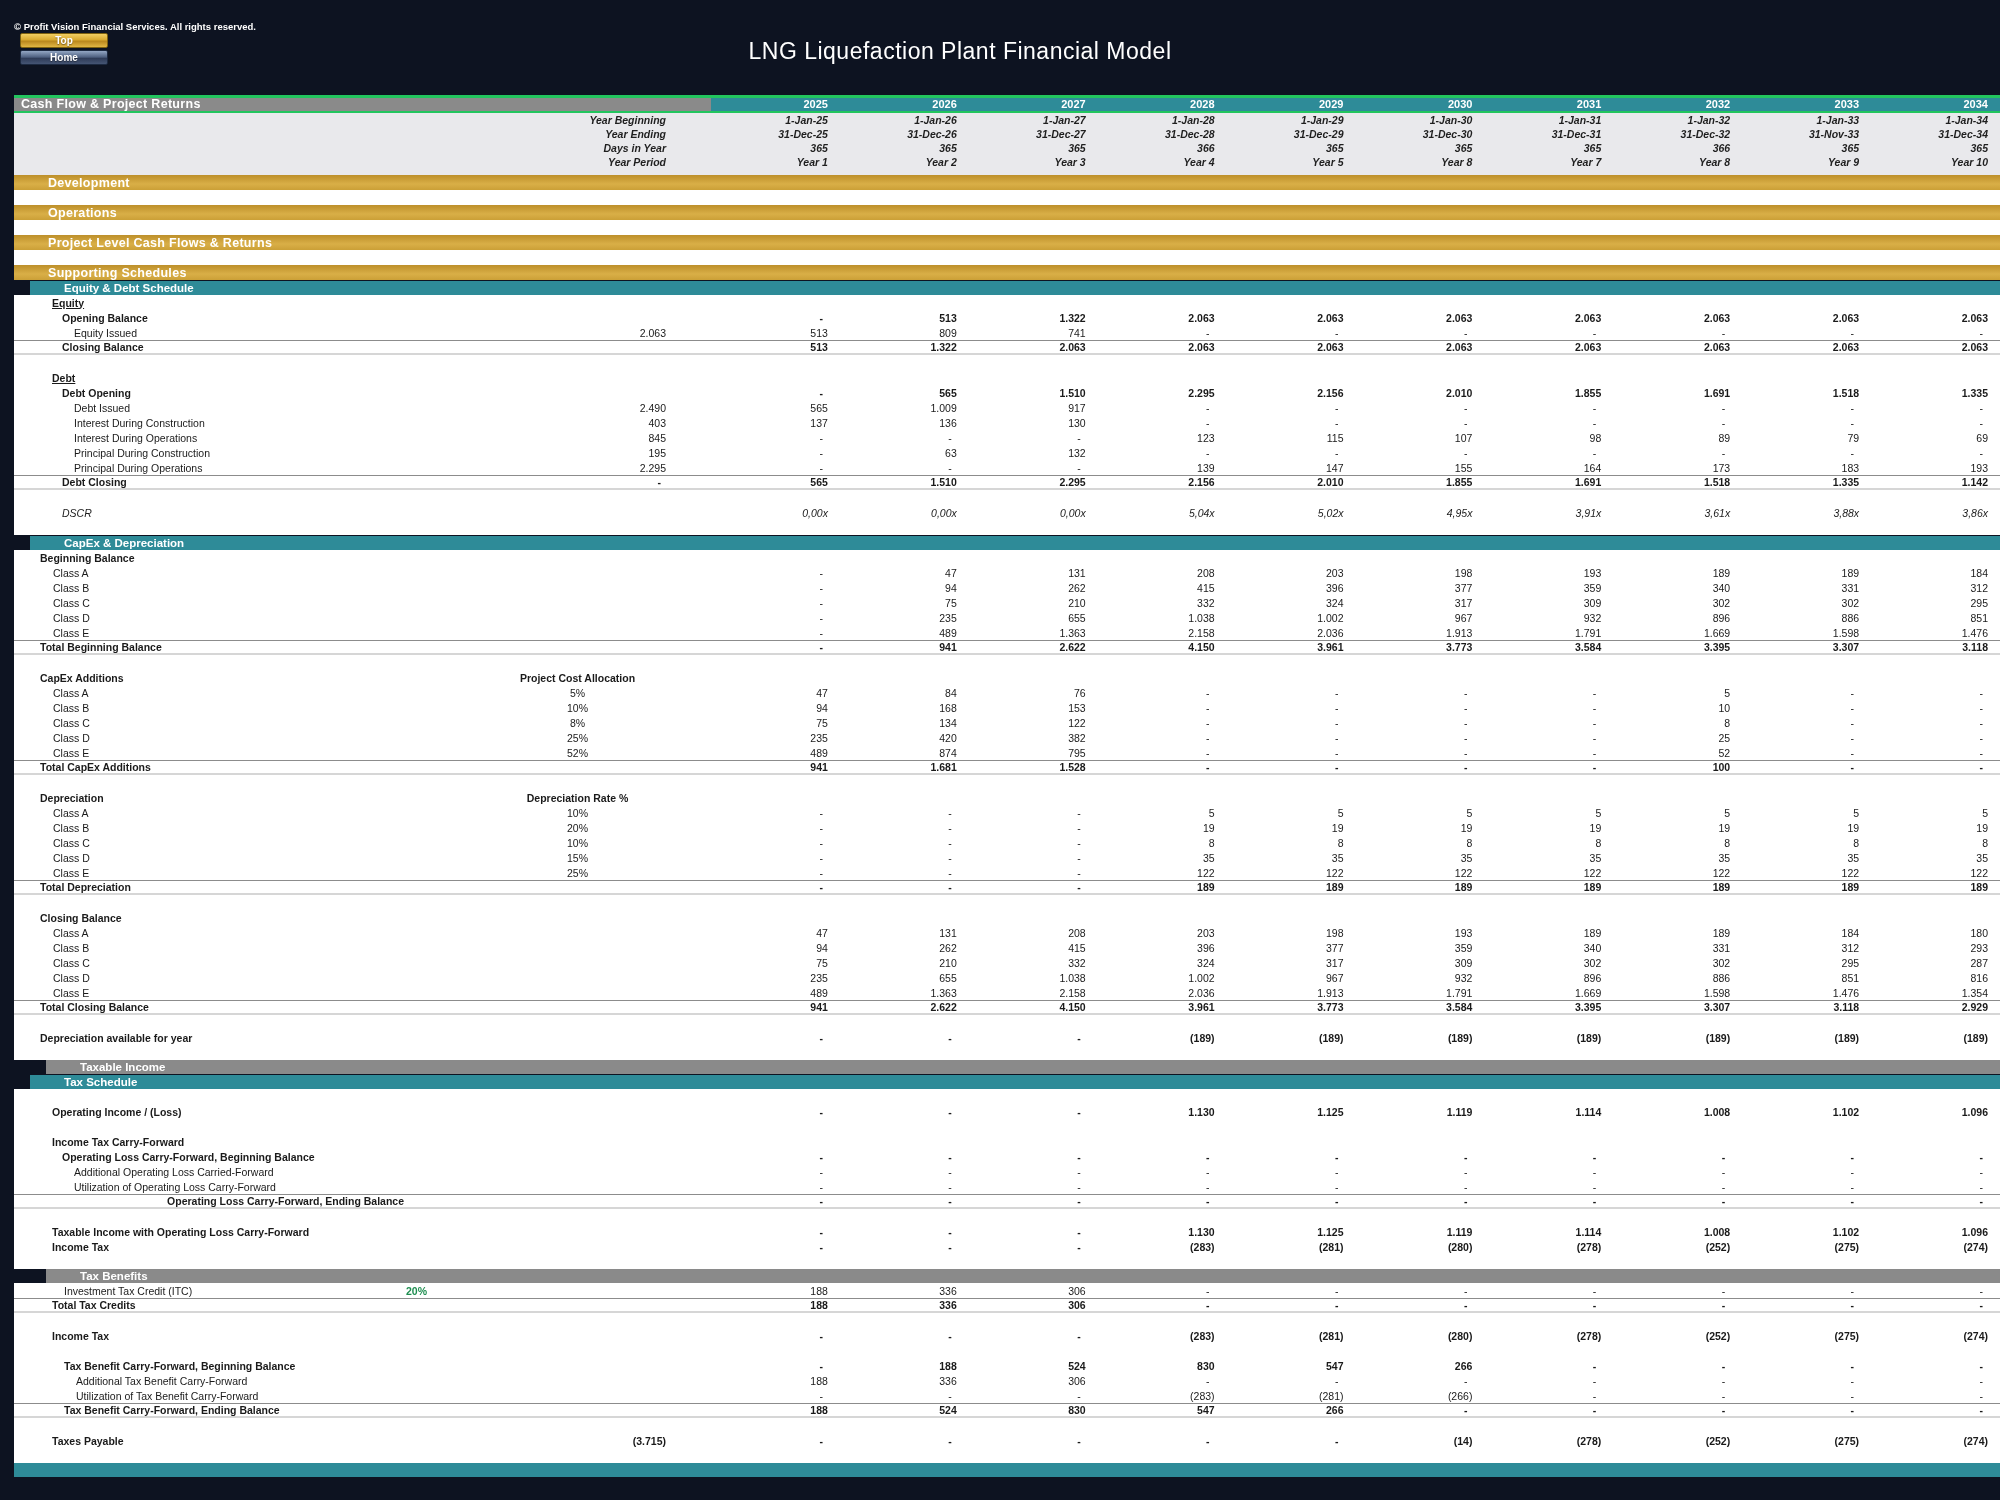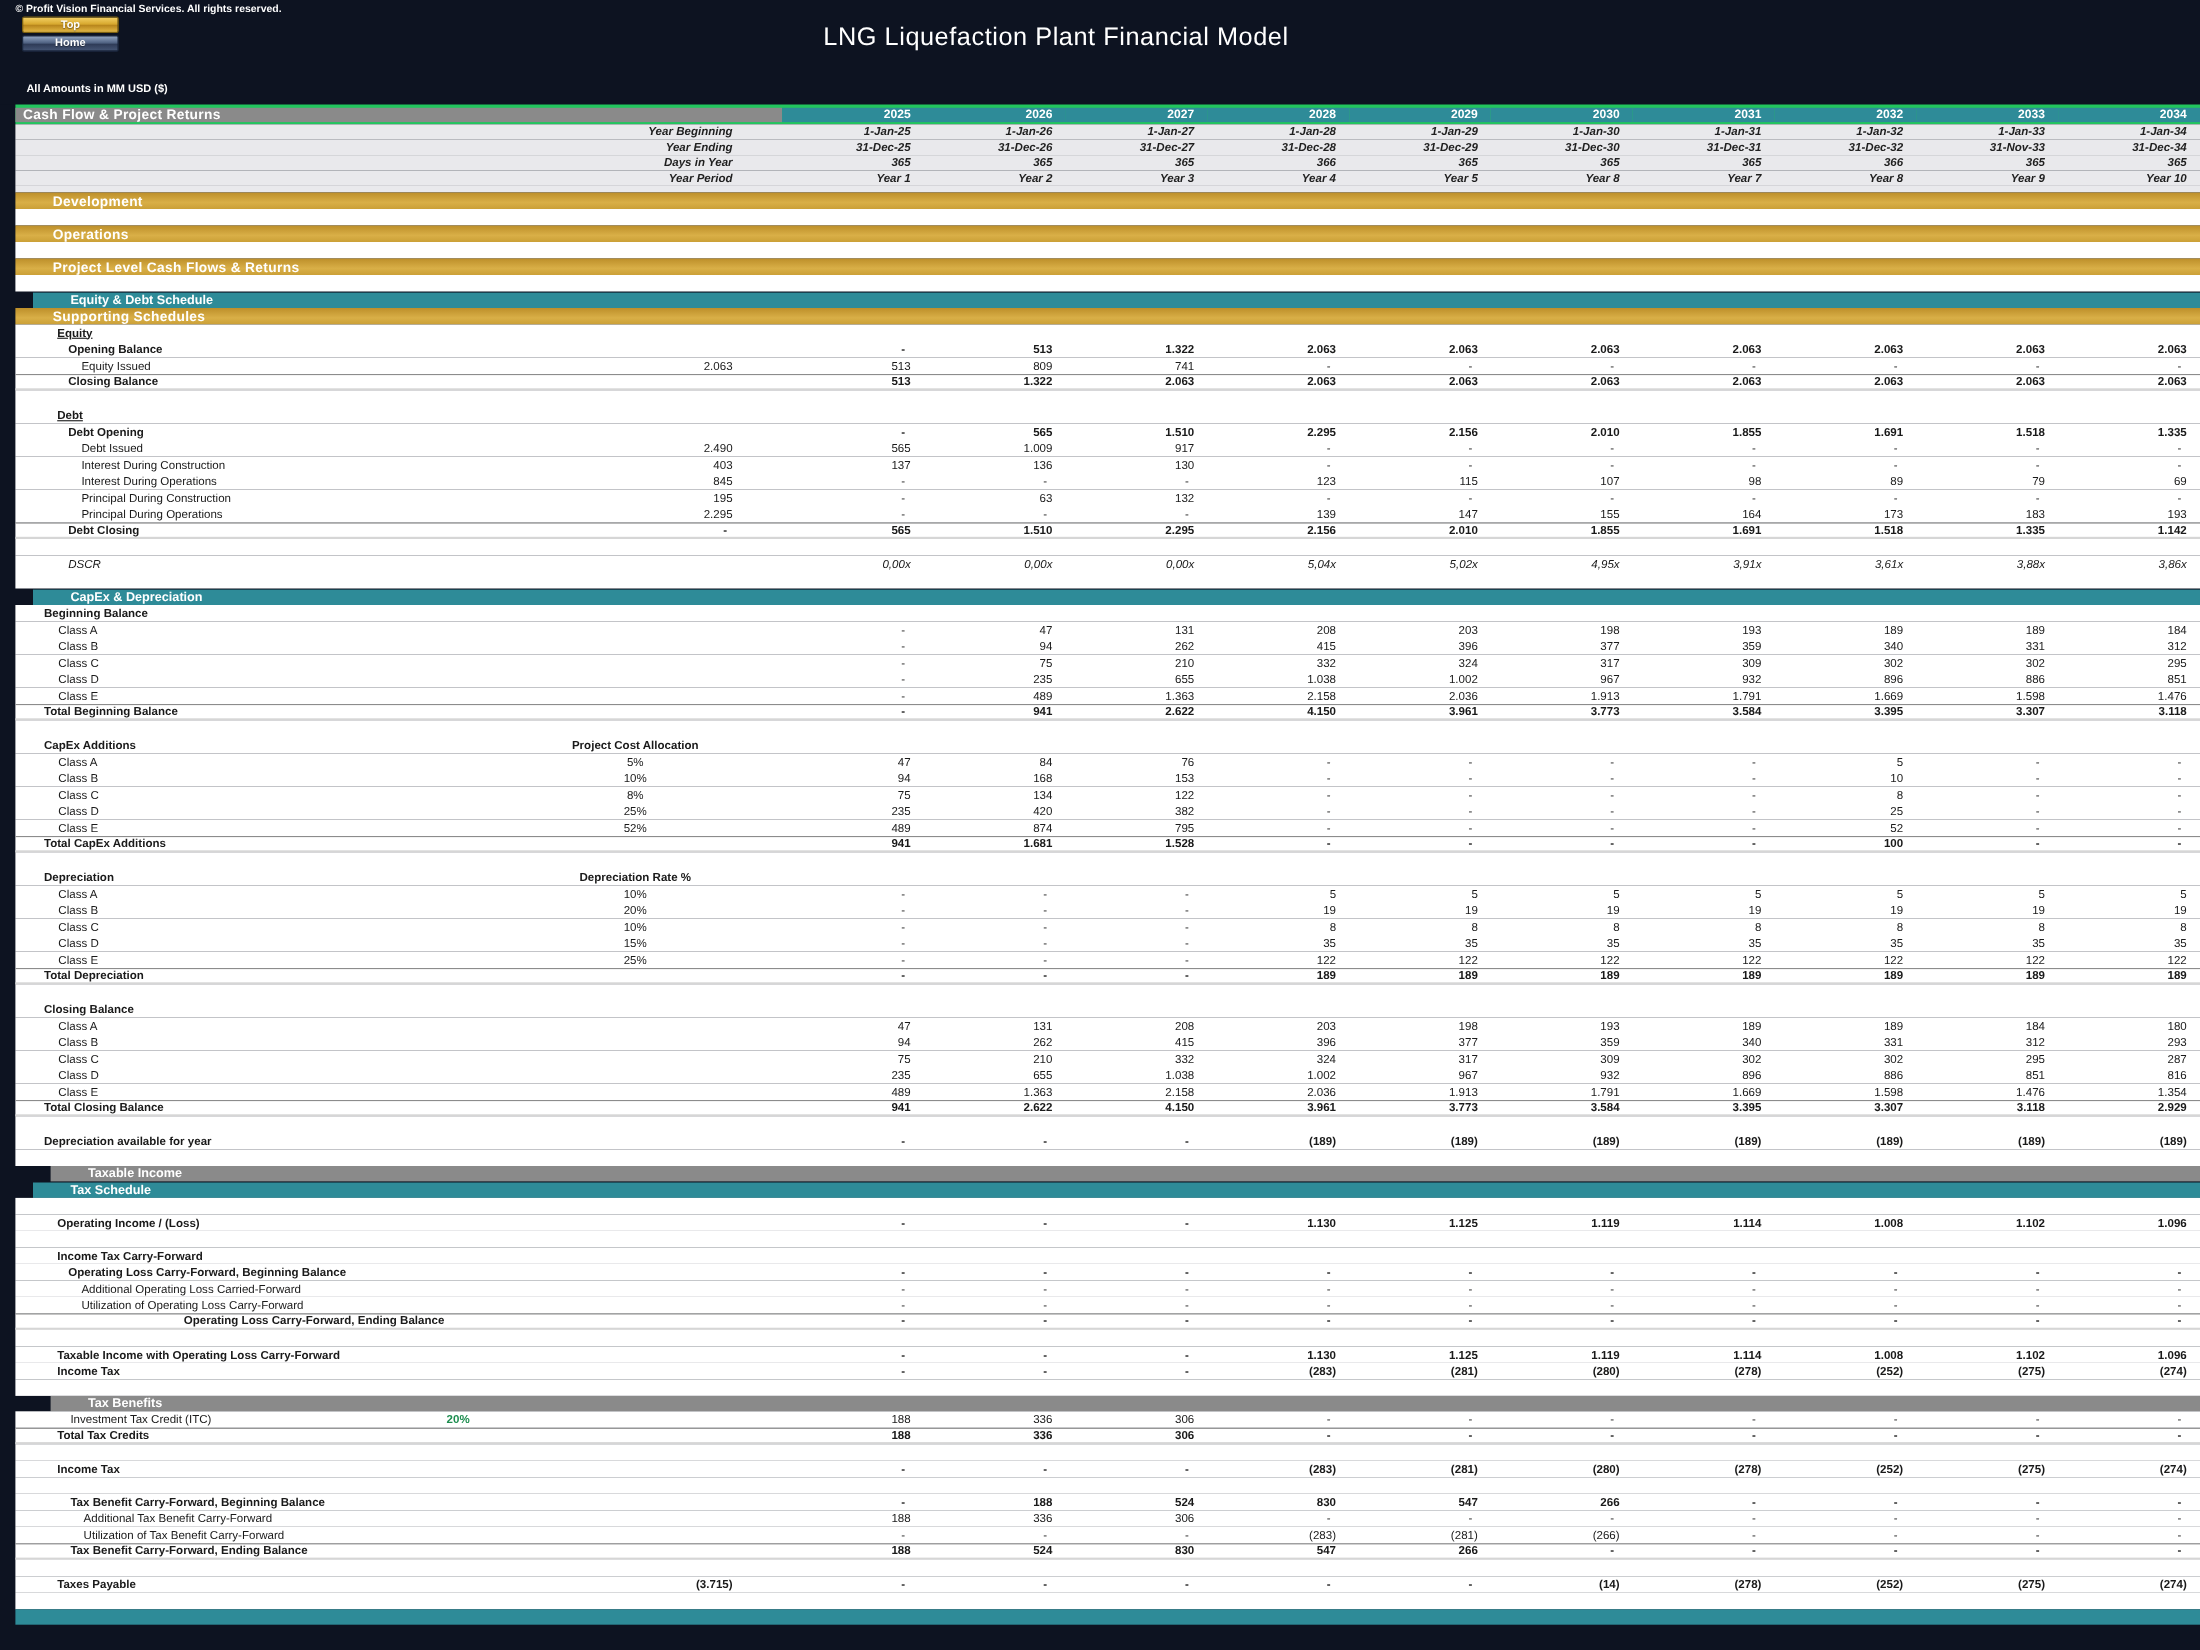--- a/index.html
+++ b/index.html
@@ -4,21 +4,21 @@
 <style>
   * { box-sizing: border-box; margin: 0; padding: 0; }
   html,body { width:2000px; height:1500px; }
   body {
     font-family: "Liberation Sans", "DejaVu Sans", sans-serif;
     background:#0D1321; overflow:hidden;
   }
   .page { position:relative; width:2000px; height:1500px; background:#0D1321; }
 
   
-  .chrome { position:absolute; top:0; left:0; width:2000px; height:95px; background:#0D1321; }
+  .chrome { position:absolute; top:18px; left:0; width:2000px; height:95px; background:#0D1321; }
   .copyright { position:absolute; top:3px; left:14px; color:#ffffff; font-size:9.5px; font-weight:700; }
   .nav { position:absolute; top:15px; left:20px; display:flex; flex-direction:column; gap:2px; }
   .btn { width:88px; height:15px; font-size:10px; font-weight:700; color:#fff; border-radius:2px;
          cursor:pointer; line-height:1; text-shadow:0 1px 1px rgba(0,0,0,.4); }
   .btn-top  { background:linear-gradient(180deg,#f2cf63 0%,#d8a92f 45%,#b9871d 55%,#e2b744 100%); border:1px solid #7d6110; }
   .btn-home { background:linear-gradient(180deg,#93a7c4 0%,#4d5f7f 48%,#2e3b57 55%,#455574 100%); border:1px solid #1c2940; }
   .title { position:absolute; top:20px; left:48%; transform:translateX(-50%); color:#ffffff;
            font-size:23px; font-weight:400; letter-spacing:.5px; white-space:nowrap; }
   .units { position:absolute; top:76px; left:24px; color:#ffffff; font-size:10px; font-weight:700; }
 
@@ -144,22 +144,22 @@
         <div class="cell dval">Year 9</div>
         <div class="cell dval">Year 10</div>
       </div>
       <div class="dpad"></div>
       <div class="bar bar-gold">Development</div>
       <div class="spacer"></div>
       <div class="bar bar-gold">Operations</div>
       <div class="spacer"></div>
       <div class="bar bar-gold">Project Level Cash Flows &amp; Returns</div>
       <div class="spacer"></div>
+      <div class="bar bar-gold">Supporting Schedules</div>
       <div class="bar bar-teal">Equity &amp; Debt Schedule</div>
-      <div class="bar bar-gold">Supporting Schedules</div>
       <div class="row body b">
         <div class="cell lbl ul-lbl" style="padding-left: 38px;">Equity</div>
         <div class="cell mid mid-num"></div>
         <div class="cell v"></div>
         <div class="cell v"></div>
         <div class="cell v"></div>
         <div class="cell v"></div>
         <div class="cell v"></div>
         <div class="cell v"></div>
         <div class="cell v"></div>

